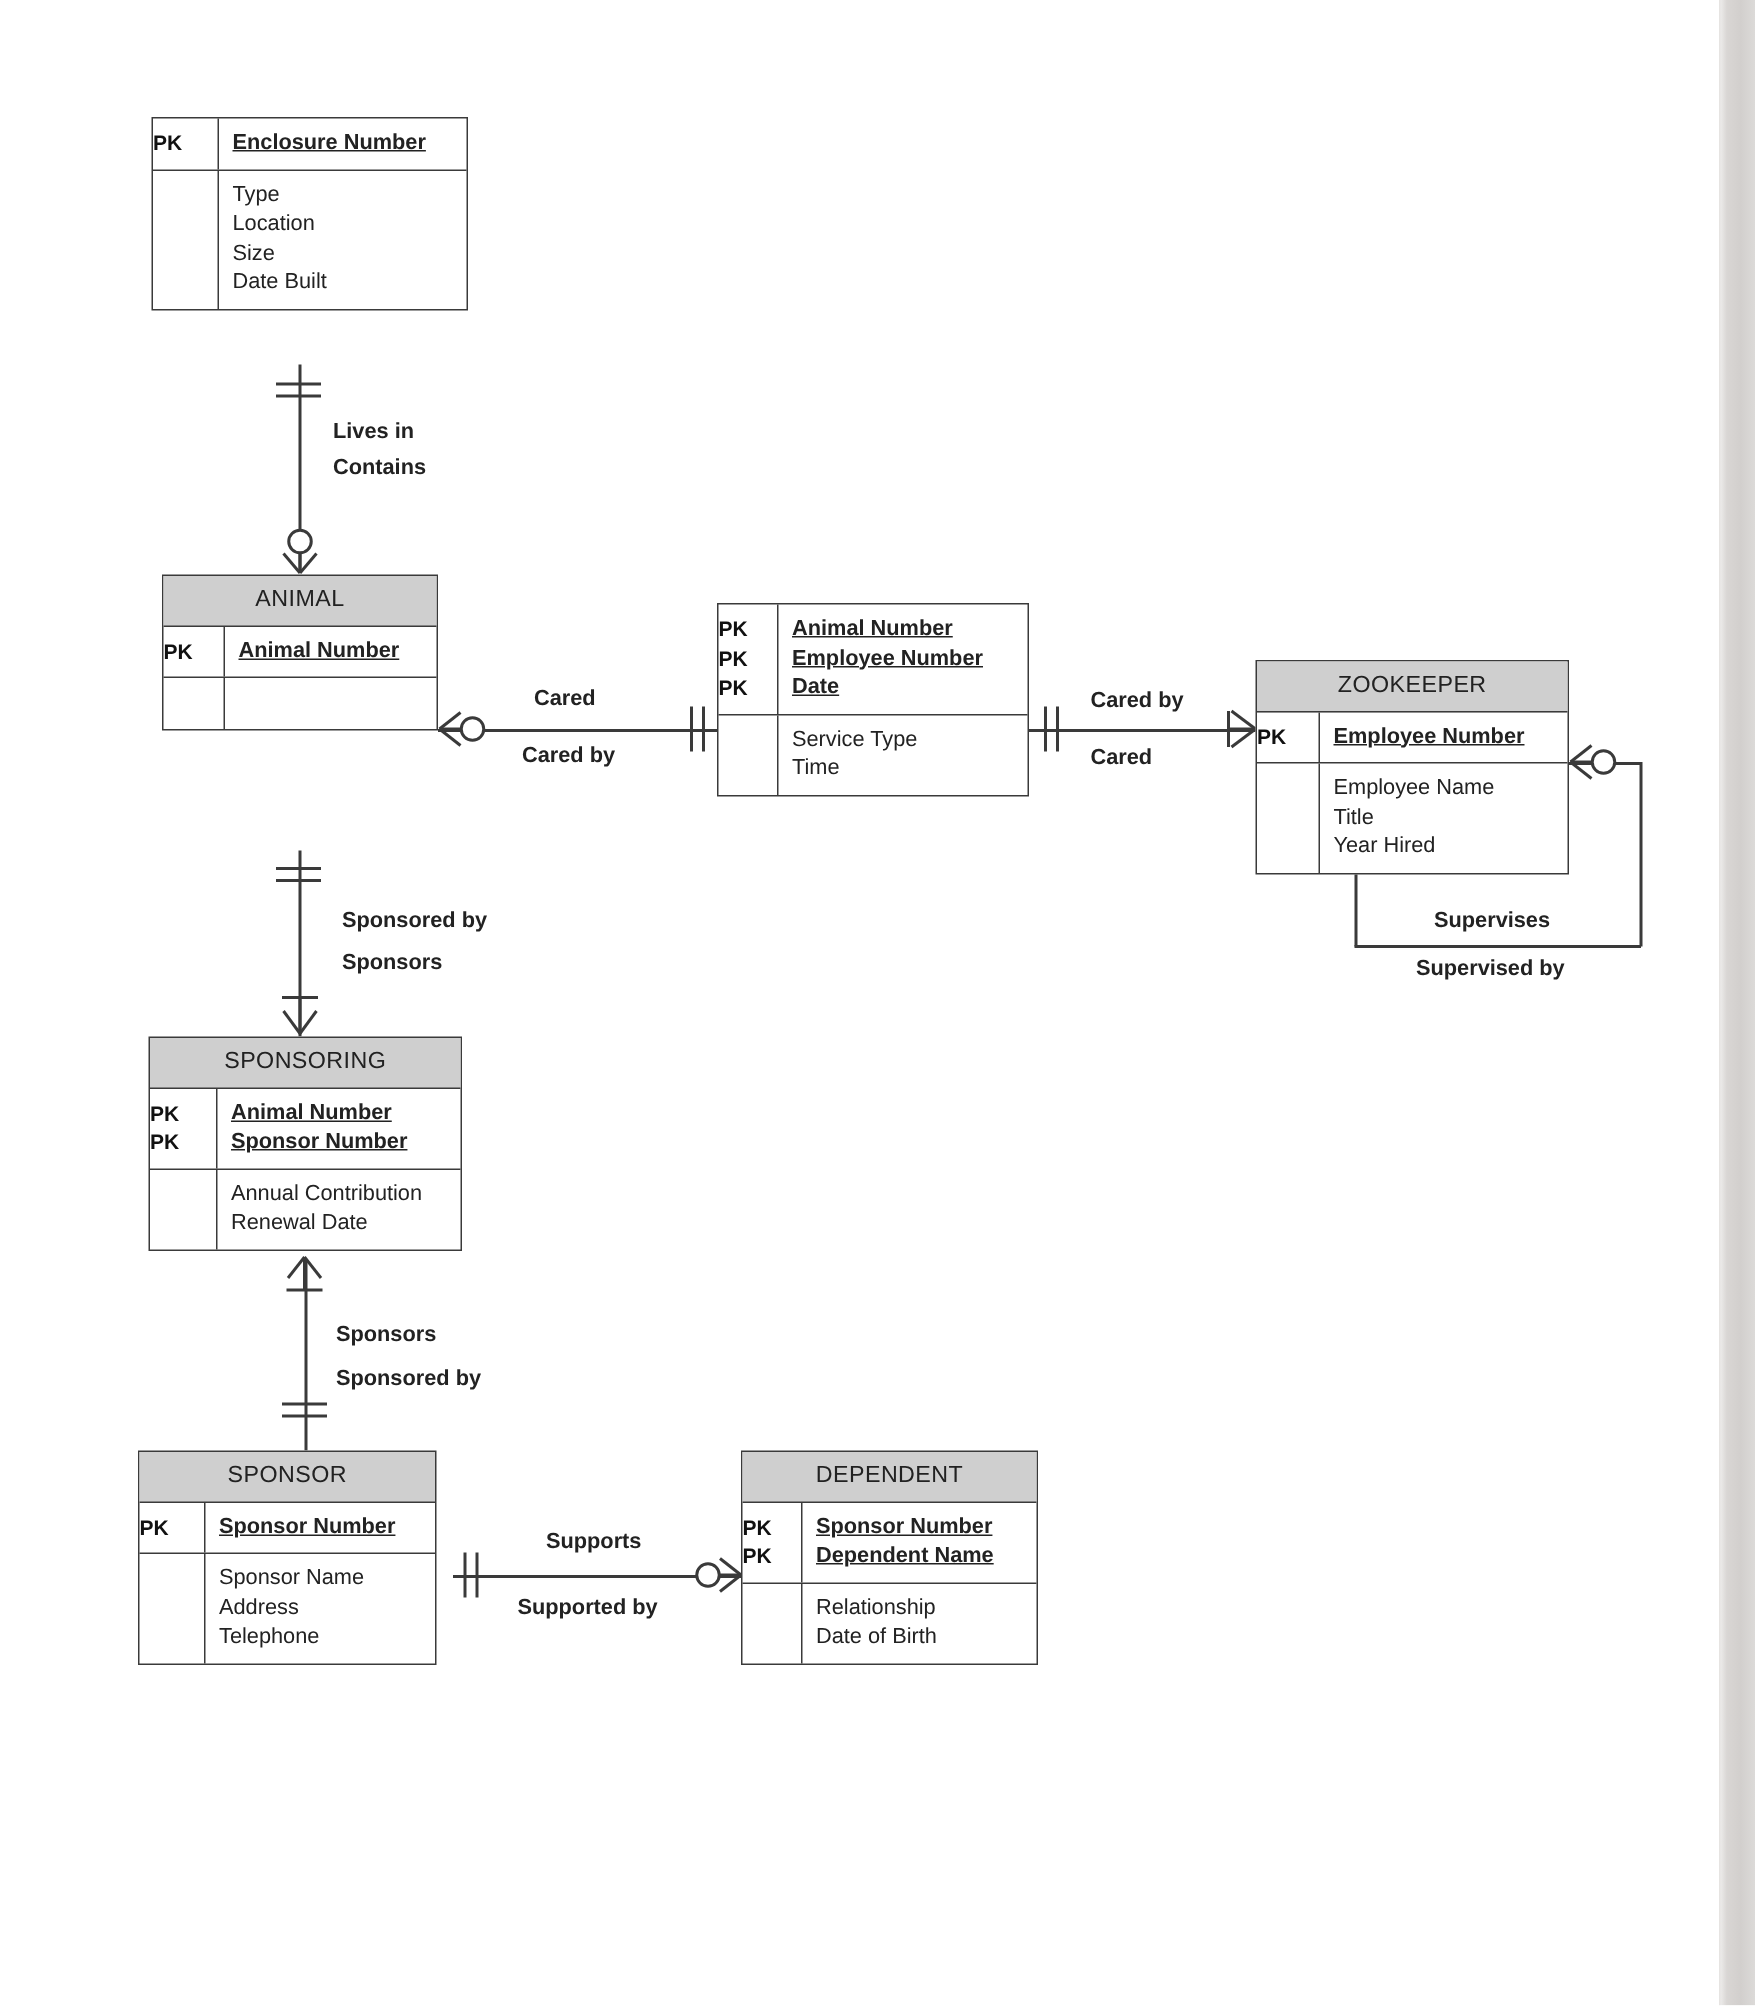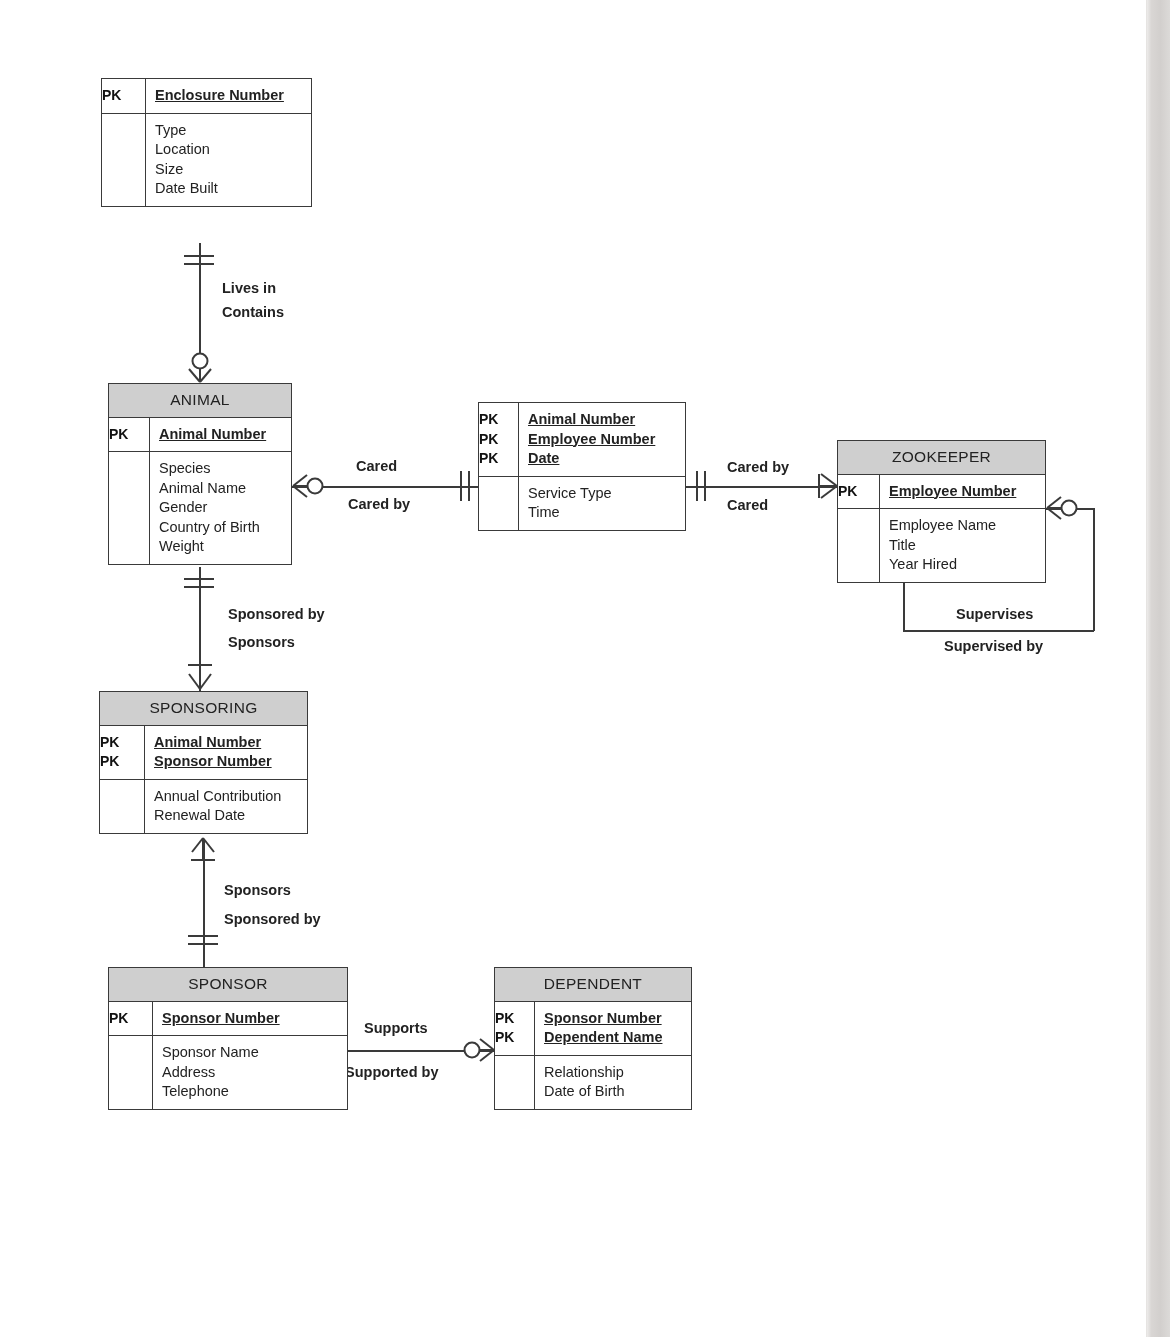--- a/index.html
+++ b/index.html
@@ -295,27 +295,20 @@
     <div class="ent-section keys">
       <div class="key-col" style="width:41px;">
         <div>PK</div>
       </div>
       <div class="attr-col">
         <div class="pk-name">Animal Number</div>
       </div>
     </div>
     <div class="ent-section attrs">
       <div class="key-col" style="width:41px;">&nbsp;</div>
-      <div class="attr-col">
-        <div class="attr-name">Species</div>
-        <div class="attr-name">Animal Name</div>
-        <div class="attr-name">Gender</div>
-        <div class="attr-name">Country of Birth</div>
-        <div class="attr-name">Weight</div>
-      </div>
     </div>
   </div>
 
   <div class="entity" style="left:478px; top:402px; width:208px;">
     <div class="ent-section keys">
       <div class="key-col" style="width:40px;">
         <div>PK</div>
         <div>PK</div>
         <div>PK</div>
       </div>
@@ -368,21 +361,21 @@
     </div>
     <div class="ent-section attrs">
       <div class="key-col" style="width:45px;">&nbsp;</div>
       <div class="attr-col">
         <div class="attr-name">Annual Contribution</div>
         <div class="attr-name">Renewal Date</div>
       </div>
     </div>
   </div>
 
-  <div class="entity" style="left:108px; top:967px; width:240px;">
+  <div class="entity" style="left:92px; top:967px; width:199px;">
     <div class="ent-title">SPONSOR</div>
     <div class="ent-section keys">
       <div class="key-col" style="width:44px;">
         <div>PK</div>
       </div>
       <div class="attr-col">
         <div class="pk-name">Sponsor Number</div>
       </div>
     </div>
     <div class="ent-section attrs">

